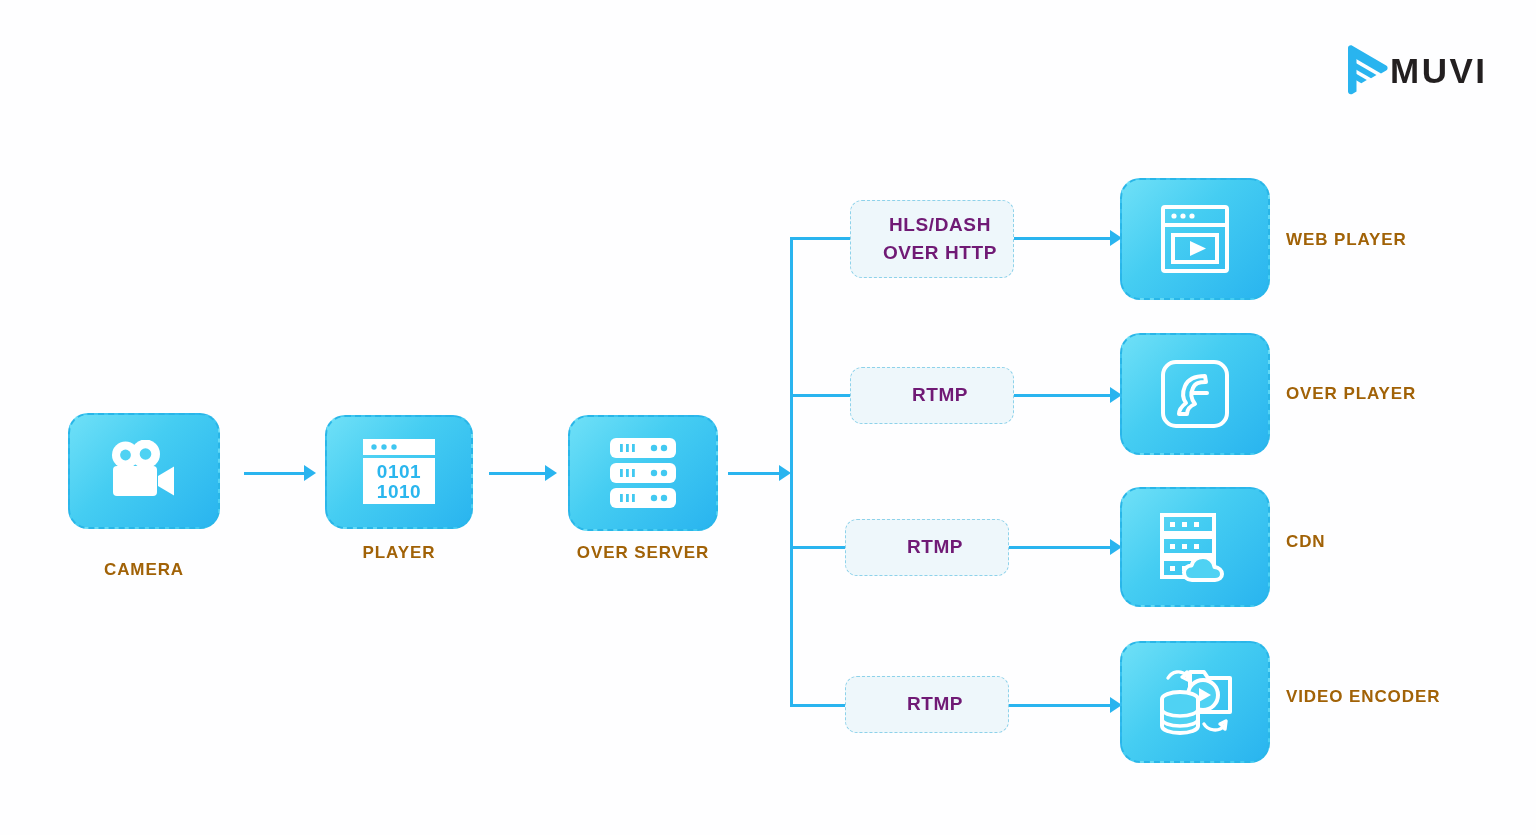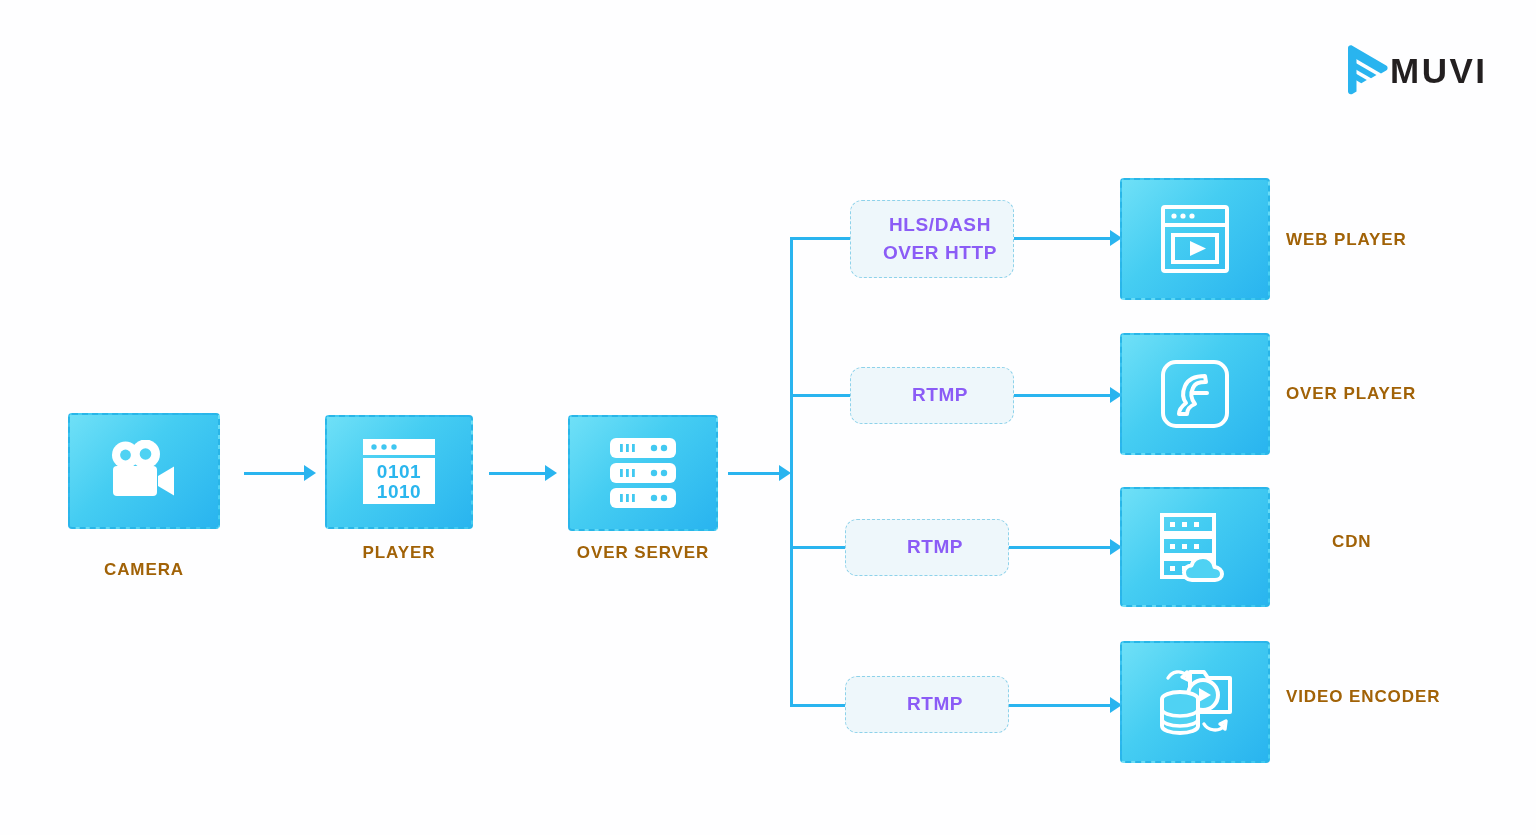--- a/index.html
+++ b/index.html
@@ -33,21 +33,21 @@
     font-size: 35px;
     font-weight: 700;
     letter-spacing: 2.5px;
     color: #231f20;
     line-height: 1;
   }
 
   
   .tile {
     position: absolute;
-    border-radius: 4px;
+    border-radius: 20px;
     border: 2.5px dashed #29b6e8;
     background: linear-gradient(135deg, #6fe0f7 0%, #45cdf2 42%, #29b4ef 100%);
     box-sizing: border-box;
     display: flex;
     align-items: center;
     justify-content: center;
   }
   .tile svg { display: block; }
 
   .node-label {
@@ -70,21 +70,21 @@
     background: #eef7fb;
     display: flex;
     align-items: center;
     justify-content: center;
     text-align: center;
   }
   .proto-box .proto-text {
     font-size: 19px;
     font-weight: 700;
     letter-spacing: 0.6px;
-    color: #8b5cf6;
+    color: #701a75;
     line-height: 1.5;
     white-space: pre-line;
     margin-left: 16px;
   }
 
   
   .conn {
     position: absolute;
     background: #29b4ef;
   }
@@ -251,21 +251,21 @@
           <rect x="12" y="32" width="5" height="5"></rect>
             <rect x="24" y="32" width="5" height="5"></rect>
             <rect x="36" y="32" width="5" height="5"></rect>
           <rect x="12" y="54" width="5" height="5"></rect>
             <rect x="24" y="54" width="5" height="5"></rect>
         </g>
         <path d="M34 68 C29 68 26 64.5 26 60.5 C26 56.5 29.5 53.5 33.5 53.5 C35 48 40 45 45 45 C51 45 56 49.5 56.5 55 C61 55.5 64 58.5 64 62 C64 65.5 61 68 57 68 Z" fill="#4fd2f3" stroke="#ffffff" stroke-width="4" stroke-linejoin="round"></path>
       </svg>
     </span>
   </div>
-  <div class="node-label left" style="left:1286px; top:532px;margin-left:46px;">CDN</div>
+  <div class="node-label left" style="left:1286px; top:532px;">CDN</div>
 
   <div class="conn h" style="left:790px; top:704px; width:58px;"></div>
   <div class="proto-box" style="left:845px; top:676px; width:164px; height:57px;">
     <span class="proto-text">RTMP</span>
   </div>
   <div class="conn h" style="left:1009px; top:704px; width:107px;"></div>
   <div class="arrowhead" style="left:1110px; top:697px;"></div>
 
   <div class="tile" style="left:1120px; top:641px; width:150px; height:122px;">
     <span>

